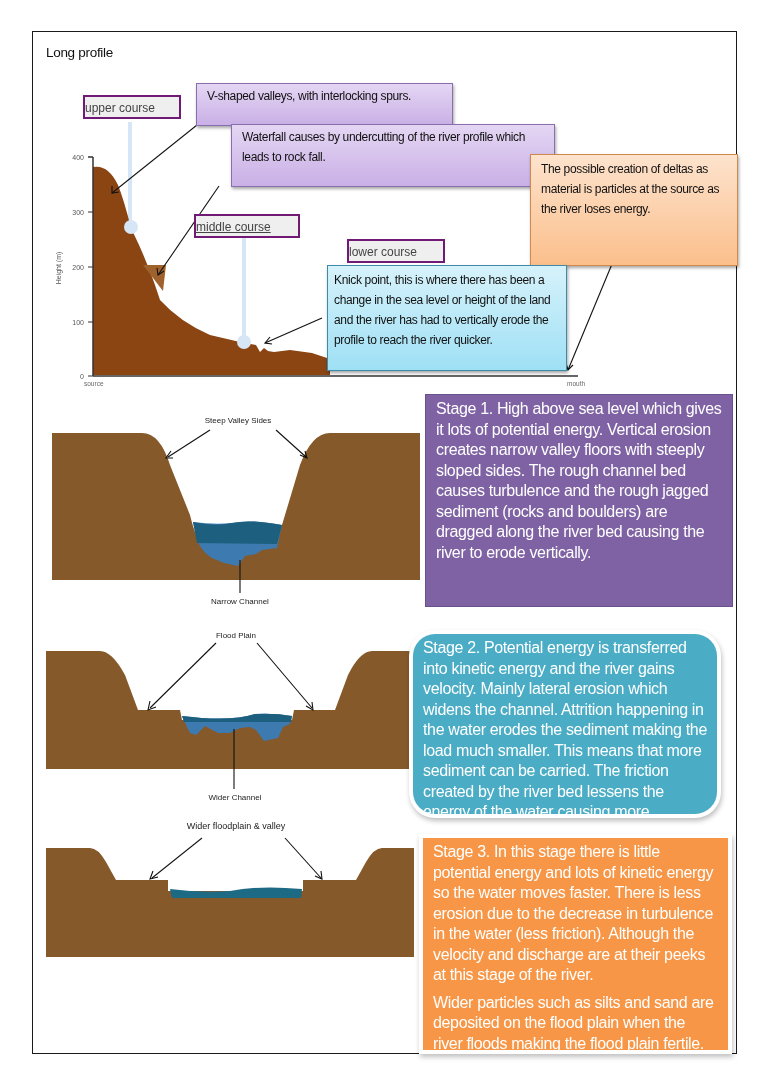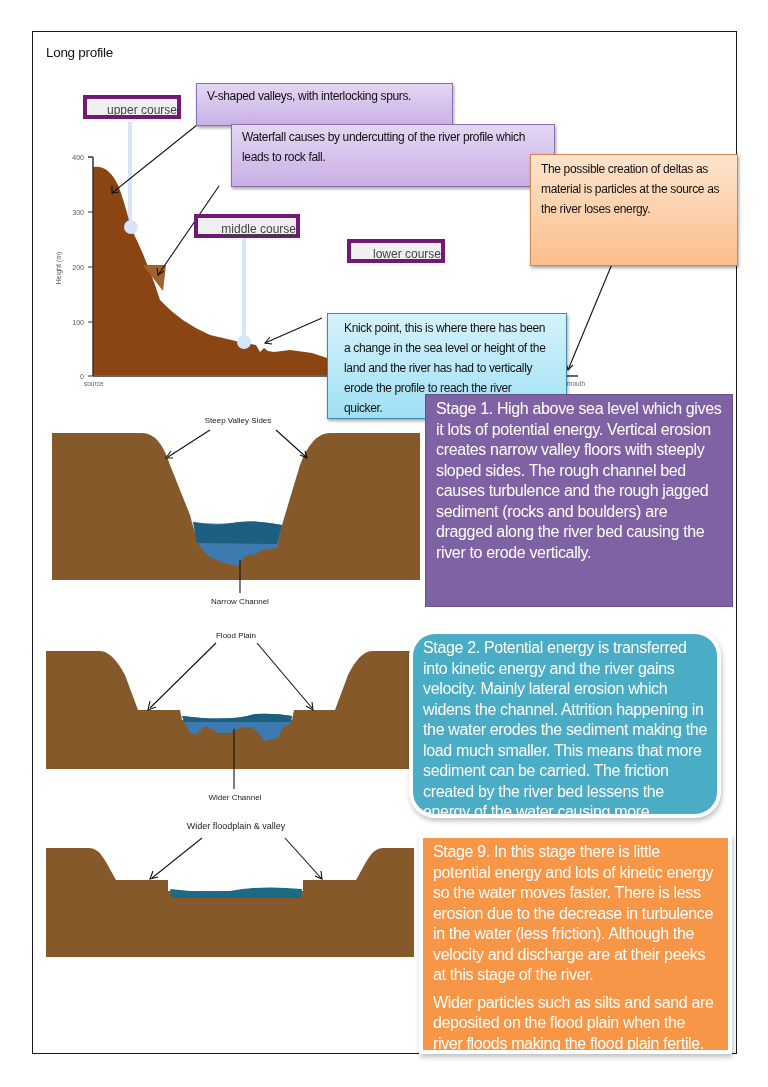--- a/index.html
+++ b/index.html
@@ -11,31 +11,31 @@
            font-family:"Liberation Sans", sans-serif; letter-spacing:-0.3px; }
   svg.art { position:absolute; left:0; top:0; }
   .svgtxt { font-family:"Liberation Sans", sans-serif; }
   .callout { position:absolute; box-sizing:border-box; font-family:"Liberation Sans", sans-serif;
              font-size:12px; line-height:20px; color:#111; letter-spacing:-0.35px; }
   .c-purple { background:linear-gradient(#e4d6f3,#c9b0e6); border:1px solid #8a6fae;
               box-shadow:1px 2px 3px rgba(0,0,0,0.35); padding:2px 10px; }
   .c-orange { background:linear-gradient(#fde3cd,#fbbf8c); border:1px solid #d08a4e;
               box-shadow:1px 2px 3px rgba(0,0,0,0.35); padding:4px 10px; }
   .c-blue   { background:linear-gradient(#d6f2fb,#9fe0f5); border:1px solid #3e8aa8;
-              box-shadow:1px 2px 3px rgba(0,0,0,0.35); padding:4px 16px;margin-top:48px; }
+              box-shadow:1px 2px 3px rgba(0,0,0,0.35); padding:4px 6px; }
   .stage { position:absolute; box-sizing:border-box; font-family:"Liberation Sans", sans-serif;
            font-size:16px; line-height:20.5px; color:#ffffff; letter-spacing:-0.35px;
            padding:4px 10px; overflow:hidden; }
   .stage p { margin:0 0 7px 0; }
   .s1 { background:#7f62a3; border:1px solid #6b508e; }
   .s2 { background:#4aacc5; box-shadow:0 0 0 4px #ffffff, 1px 3px 5px 4px rgba(0,0,0,0.25);border-radius:22px; }
   .s3 { background:#f79646; box-shadow:0 0 0 4px #ffffff, 1px 3px 5px 4px rgba(0,0,0,0.25); }
-  .course-label { position:absolute; background:#efefef; border:4px solid #701a75;
+  .course-label { position:absolute; background:#efefef; border:2px solid #701a75;
                   font-family:"Liberation Sans", sans-serif; font-size:12px; color:#444;
-                  text-align:right; line-height:22px; height:24px; box-sizing:border-box; }
+                  text-align:left; line-height:22px; height:24px; box-sizing:border-box; }
 </style>
 </head>
 <body>
 
 <div class="page"></div>
 <div class="title">Long profile</div>
 
 <svg class="art" width="768" height="1087" viewBox="0 0 768 1087">
 
   <g>
@@ -132,15 +132,15 @@
 <div class="callout c-orange" style="left:530px;top:154px;width:208px;height:112px;">The possible creation of deltas as material is particles at the source as the river loses energy.</div>
 <div class="callout c-blue" style="left:327px;top:265px;width:240px;height:106px;line-height:20px;">Knick point, this is where there has been a change in the sea level or height of the land and the river has had to vertically erode the profile to reach the river quicker.</div>
 
 <div class="stage s1" style="left:425px;top:394px;width:308px;height:213px;">
   <p>Stage 1. High above sea level which gives it lots of potential energy. Vertical erosion creates narrow valley floors with steeply sloped sides. The rough channel bed causes turbulence and the rough jagged sediment (rocks and boulders) are dragged along the river bed causing the river to erode vertically.</p>
 </div>
 <div class="stage s2" style="left:413px;top:634px;width:304px;height:180px;">
   <p>Stage 2. Potential energy is transferred into kinetic energy and the river gains velocity. Mainly lateral erosion which widens the channel. Attrition happening in the water erodes the sediment making the load much smaller. This means that more sediment can be carried. The friction created by the river bed lessens the energy of the water causing more deposition.</p>
 </div>
 <div class="stage s3" style="left:423px;top:838px;width:305px;height:212px;line-height:20.5px;">
-  <p>Stage 9. In this stage there is little potential energy and lots of kinetic energy so the water moves faster. There is less erosion due to the decrease in turbulence in the water (less friction). Although the velocity and discharge are at their peeks at this stage of the river.</p>
+  <p>Stage 3. In this stage there is little potential energy and lots of kinetic energy so the water moves faster. There is less erosion due to the decrease in turbulence in the water (less friction). Although the velocity and discharge are at their peeks at this stage of the river.</p>
   <p>Wider particles such as silts and sand are deposited on the flood plain when the river floods making the flood plain fertile.</p>
 </div>
 
 </body></html>

